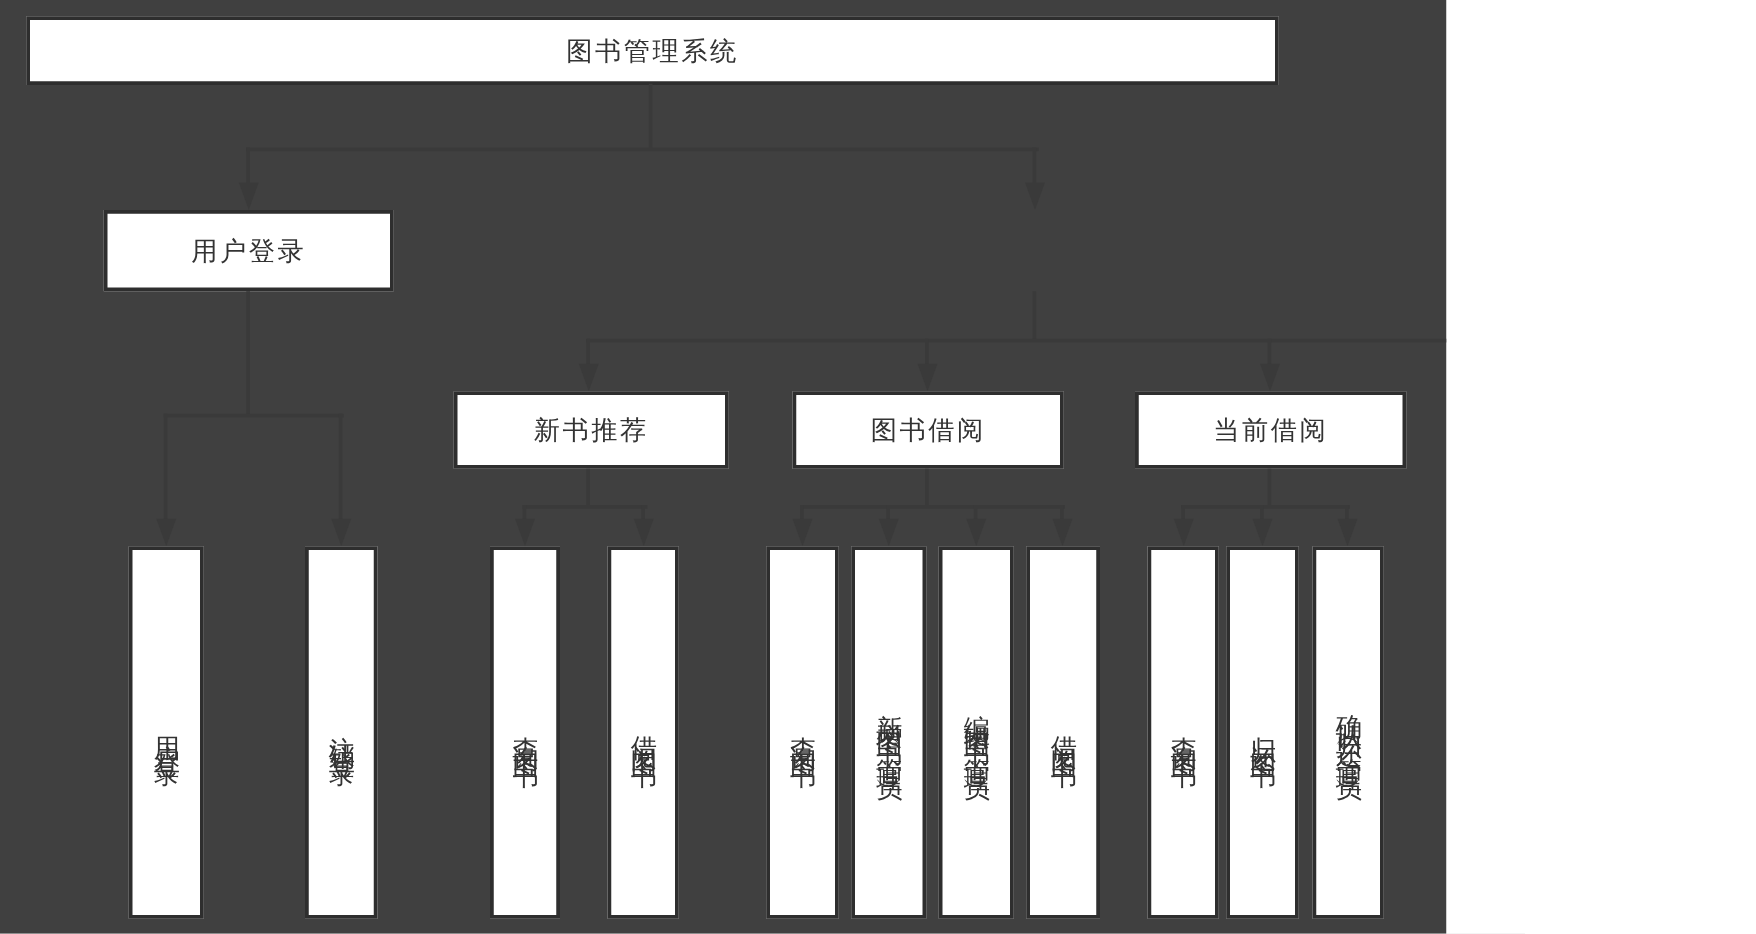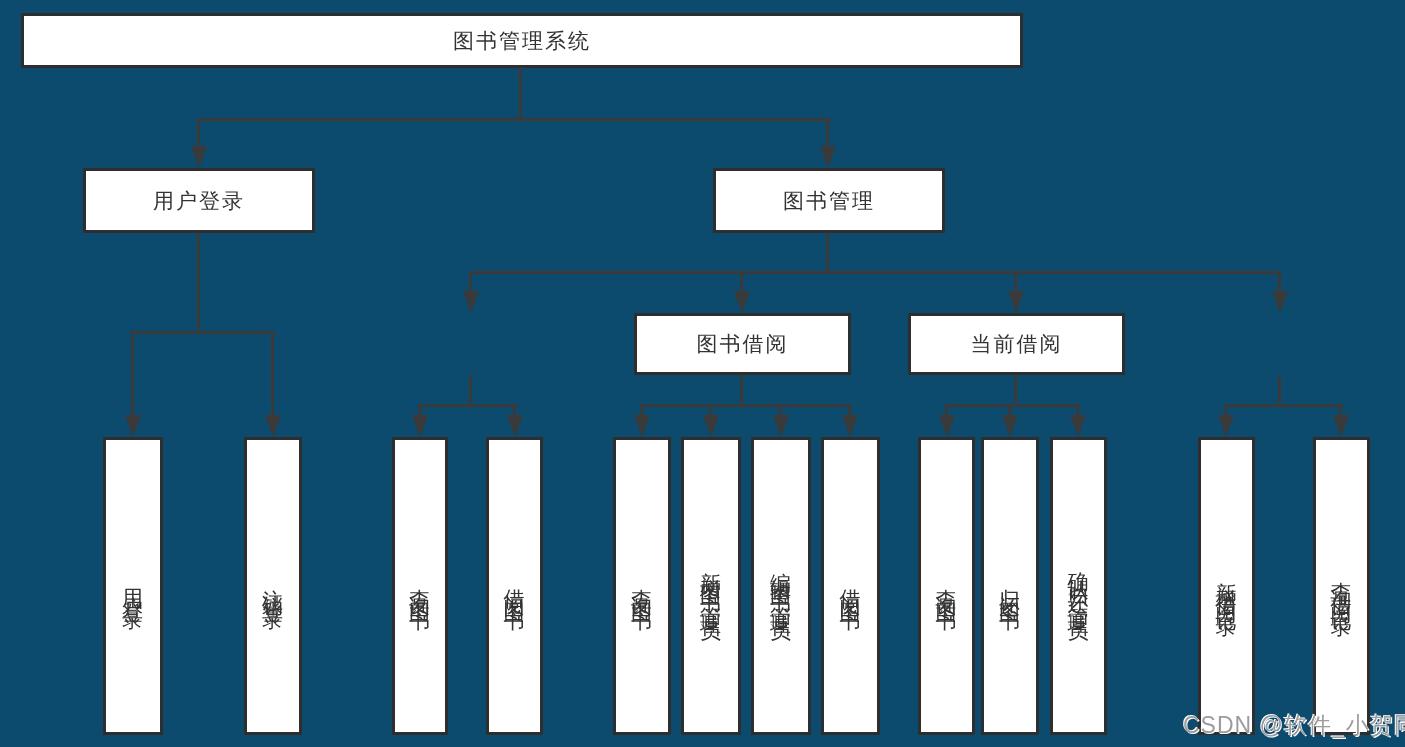--- a/index.html
+++ b/index.html
@@ -1,17 +1,17 @@
 <!DOCTYPE html>
 <html><head>
 <meta charset="utf-8">
 <style>
   html,body { margin:0; padding:0; background:#ffffff; }
   .canvas {
-    position:relative; width:1405px; height:747px; background:#0c4a6e;
+    position:relative; width:1157px; height:747px; background:#404040;
     font-family:"Liberation Sans","DejaVu Sans",sans-serif; color:#333333;
     overflow:hidden;
   }
   .node {
     position:absolute; box-sizing:border-box;
     border:3px solid #2e2e2e; background:#ffffff;
     display:flex; align-items:center; justify-content:center;
     font-size:21px; letter-spacing:2px; color:#333333;
   }
   .leaf .vtext {
@@ -45,42 +45,42 @@
   <div class="vline" style="left:519px; top:67px; height:52px;"></div>
   <div class="hline" style="left:197px; top:118px; width:634px;"></div>
   <div class="vline" style="left:197px; top:118px; height:30px;"></div>
   <div class="arrow" style="left:191px; top:146px;"></div>
   <div class="vline" style="left:826px; top:118px; height:30px;"></div>
   <div class="arrow" style="left:820px; top:146px;"></div>
 
   <div class="node" style="left:83px; top:168px; width:232px; height:65px;">
     <span>用户登录</span>
   </div>
-  <div class="node" style="left:713px; top:168px; width:232px; height:65px;">
-    <span>图书管理</span>
-  </div>
 
   <div class="vline" style="left:197px; top:233px; height:100px;"></div>
   <div class="hline" style="left:131px; top:331px; width:144px;"></div>
   <div class="vline" style="left:131px; top:331px; height:86px;"></div>
   <div class="arrow" style="left:125px; top:415px;"></div>
   <div class="vline" style="left:271px; top:331px; height:86px;"></div>
   <div class="arrow" style="left:265px; top:415px;"></div>
 
   <div class="vline" style="left:826px; top:233px; height:40px;"></div>
   <div class="hline" style="left:469px; top:271px; width:813px;"></div>
   <div class="vline" style="left:469px; top:271px; height:22px;"></div>
   <div class="arrow" style="left:463px; top:291px;"></div>
   <div class="vline" style="left:740px; top:271px; height:22px;"></div>
   <div class="arrow" style="left:734px; top:291px;"></div>
   <div class="vline" style="left:1014px; top:271px; height:22px;"></div>
   <div class="arrow" style="left:1008px; top:291px;"></div>
   <div class="vline" style="left:1278px; top:271px; height:22px;"></div>
   <div class="arrow" style="left:1272px; top:291px;"></div>
 
+  <div class="node" style="left:363px; top:313px; width:220px; height:62px;">
+    <span>新书推荐</span>
+  </div>
   <div class="node" style="left:634px; top:313px; width:217px; height:62px;align-items:center;">
     <span>图书借阅</span>
   </div>
   <div class="node" style="left:908px; top:313px; width:217px; height:62px;font-family:Liberation Mono, monospace;">
     <span>当前借阅</span>
   </div>
 
   <div class="vline" style="left:469px; top:375px; height:31px;"></div>
   <div class="hline" style="left:418px; top:404px; width:100px;"></div>
   <div class="vline" style="left:418px; top:404px; height:13px;"></div>

